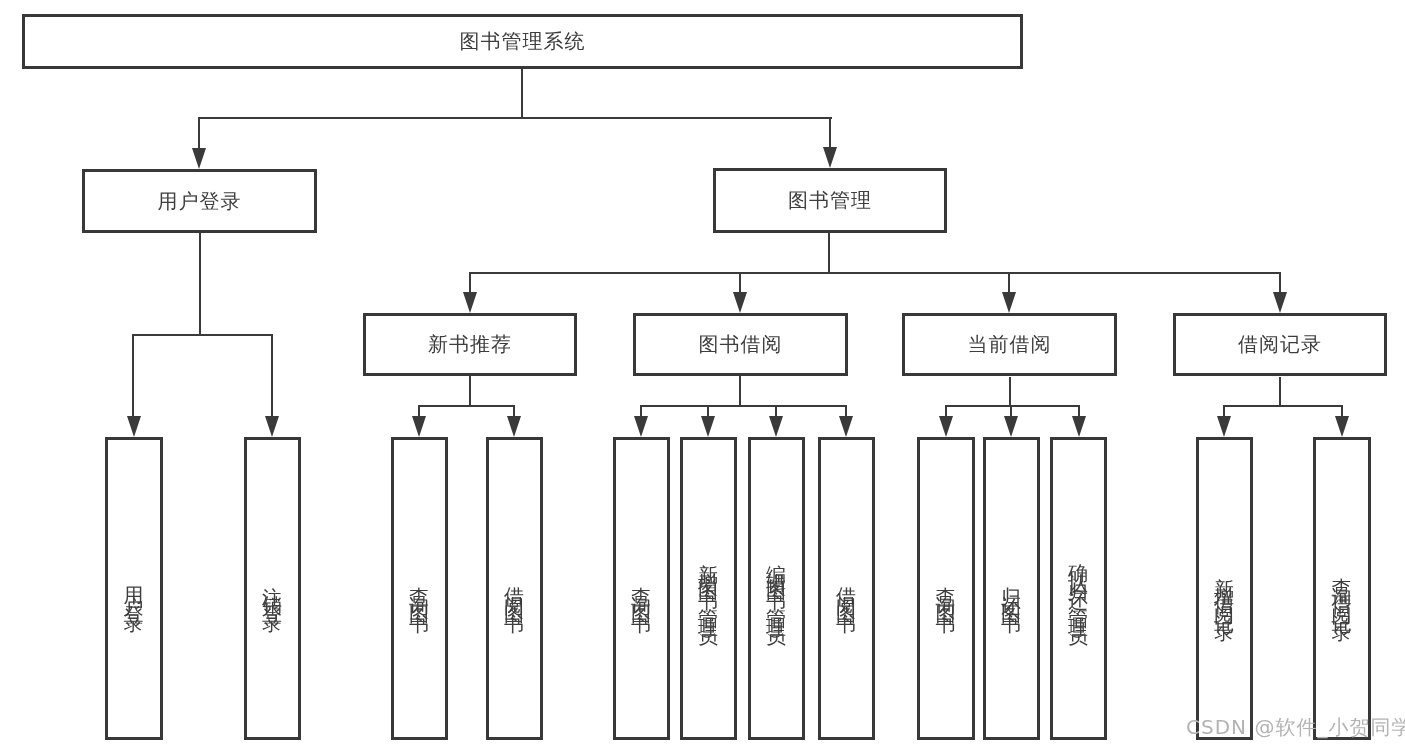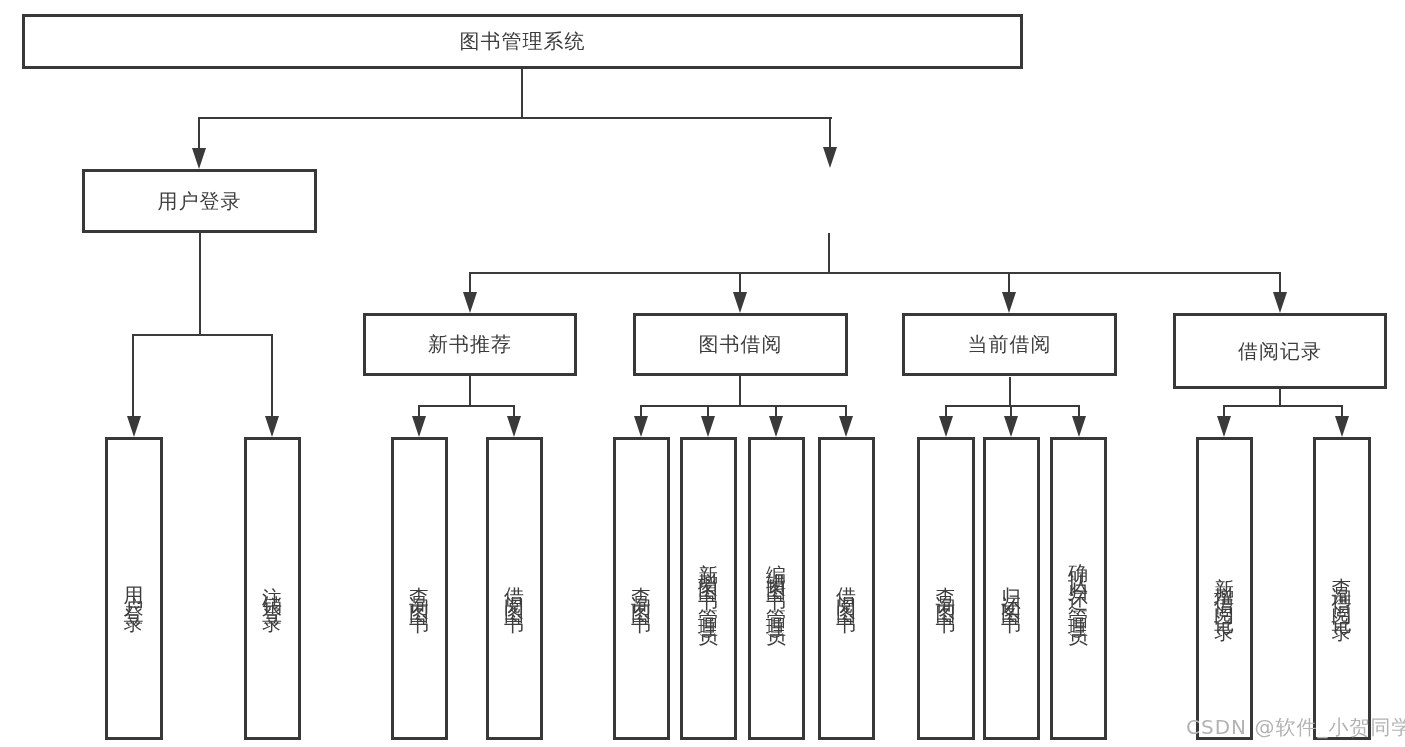--- a/index.html
+++ b/index.html
@@ -92,31 +92,34 @@
   <div class="vl" style="left:1341px;top:405px;height:13px"></div>
   <div class="arr" style="left:1335px;top:416px"></div>
 
   <div class="box box-h" style="left:22px;top:14px;width:1001px;height:55px">
     <span>图书管理系统</span>
   </div>
 
   <div class="box box-h" style="left:82px;top:169px;width:235px;height:64px">
     <span>用户登录</span>
   </div>
+  <div class="box box-h" style="left:713px;top:168px;width:234px;height:65px">
+    <span>图书管理</span>
+  </div>
 
   <div class="box box-h" style="left:633px;top:313px;width:215px;height:63px">
     <span>图书借阅</span>
   </div>
   <div class="box box-h" style="left:363px;top:313px;width:214px;height:63px">
     <span>新书推荐</span>
   </div>
   <div class="box box-h" style="left:902px;top:313px;width:215px;height:63px">
     <span>当前借阅</span>
   </div>
-  <div class="box box-h" style="left:1173px;top:313px;width:214px;height:76px">
+  <div class="box box-h" style="left:1173px;top:313px;width:214px;height:63px">
     <span>借阅记录</span>
   </div>
 
   <div class="box box-v" style="left:105px;top:437px;width:58px;height:303px">
     <span>用户登录</span>
   </div>
   <div class="box box-v" style="left:244px;top:437px;width:57px;height:303px">
     <span>注销登录</span>
   </div>
 

